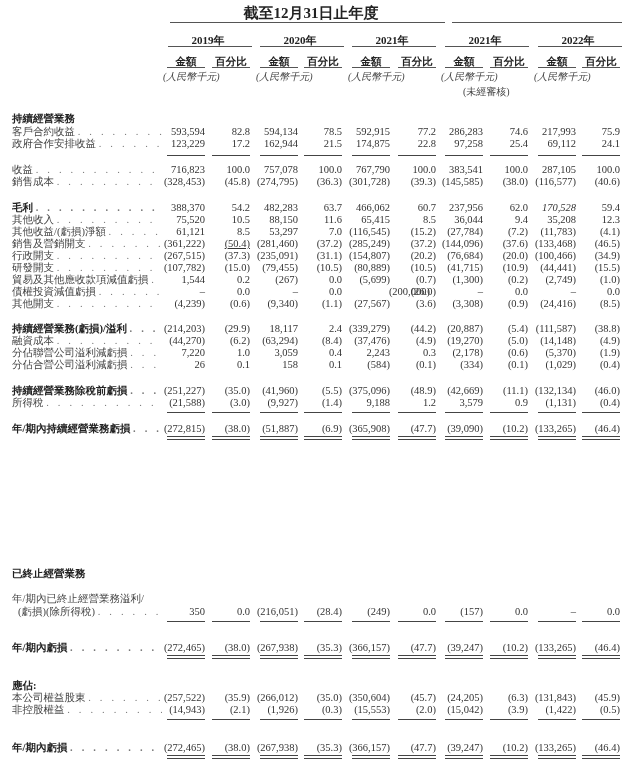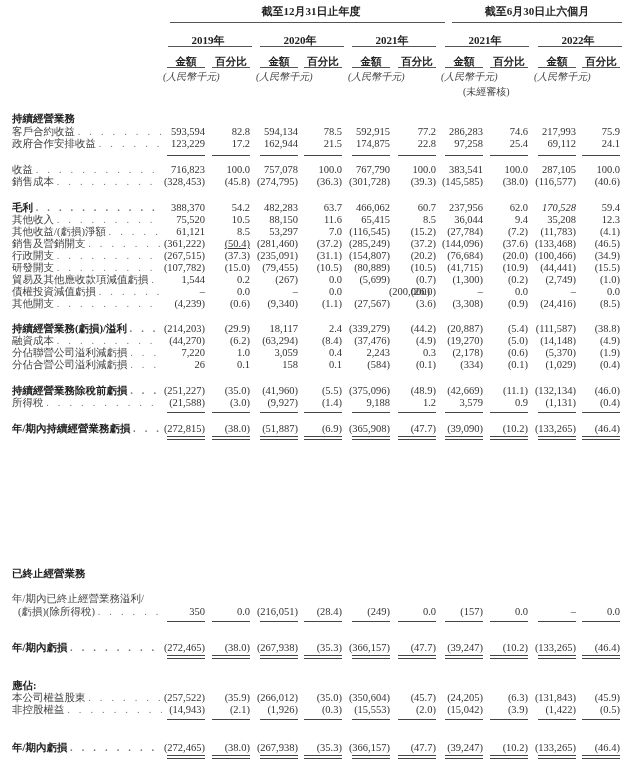--- a/index.html
+++ b/index.html
@@ -1,38 +1,37 @@
 <!DOCTYPE html>
 <html><head>
 <meta charset="utf-8">
 <style>
   html, body { margin:0; padding:0; background:#ffffff; }
   body { width:637px; height:783px; overflow:hidden; font-family:"Liberation Serif","DejaVu Serif",serif; color:#333; }
   .page { position:relative; width:637px; height:783px; }
-  .hdr-top { position:absolute; top:4px; font-weight:bold; font-size:11px; color:#222; text-align:center; }
+  .hdr-top { position:absolute; top:4px; font-weight:bold; font-size:15px; color:#222; text-align:center; }
   .hdr-line { position:absolute; height:0; border-top:1.3px solid #555; }
   .hdr-year { position:absolute; top:33px; font-weight:bold; font-size:11px; text-align:center; color:#222; }
   .hdr-col { position:absolute; top:55px; font-size:10.5px; text-align:center; color:#222; font-weight:bold; }
   .hdr-unit { position:absolute; top:70px; font-size:10px; font-style:italic; color:#444; }
   .hdr-unaud { position:absolute; top:85px; font-size:10px; color:#444; }
   .row { position:absolute; left:0; width:637px; height:13px; font-size:10.5px; line-height:13px; }
   .label { position:absolute; left:12px; white-space:nowrap; color:#444; }
   .label.bold { font-weight:bold; color:#222; }
   .label .dots { letter-spacing:3.2px; color:#777; }
   .cell { position:absolute; text-align:right; white-space:nowrap; color:#333; }
   .uline { position:absolute; height:0; border-top:1px solid #444; }
   .dline { position:absolute; height:2px; border-top:1px solid #444; border-bottom:1px solid #444; }
   .sec { position:absolute; left:12px; font-weight:bold; font-size:10.5px; color:#222; }
 </style>
 </head>
 <body>
 
 <div class="page" id="page">
     <div class="hdr-top" style="left:170px;width:282px;">截至12月31日止年度</div>
-    <div class="hdr-top" style="left:452px;width:170px;">截至6月30日止六個月</div>
     <div class="hdr-line" style="top:22px;left:170px;width:275px;"></div>
     <div class="hdr-line" style="top:22px;left:452px;width:170px;"></div>
     <div class="hdr-year" style="left:168px;width:80px;">2019年</div>
     <div class="hdr-line" style="top:46px;left:168px;width:84px;"></div>
     <div class="hdr-year" style="left:260px;width:80px;">2020年</div>
     <div class="hdr-line" style="top:46px;left:260px;width:84px;"></div>
     <div class="hdr-year" style="left:352px;width:80px;">2021年</div>
     <div class="hdr-line" style="top:46px;left:352px;width:84px;"></div>
     <div class="hdr-year" style="left:445px;width:80px;">2021年</div>
     <div class="hdr-line" style="top:46px;left:445px;width:84px;"></div>

